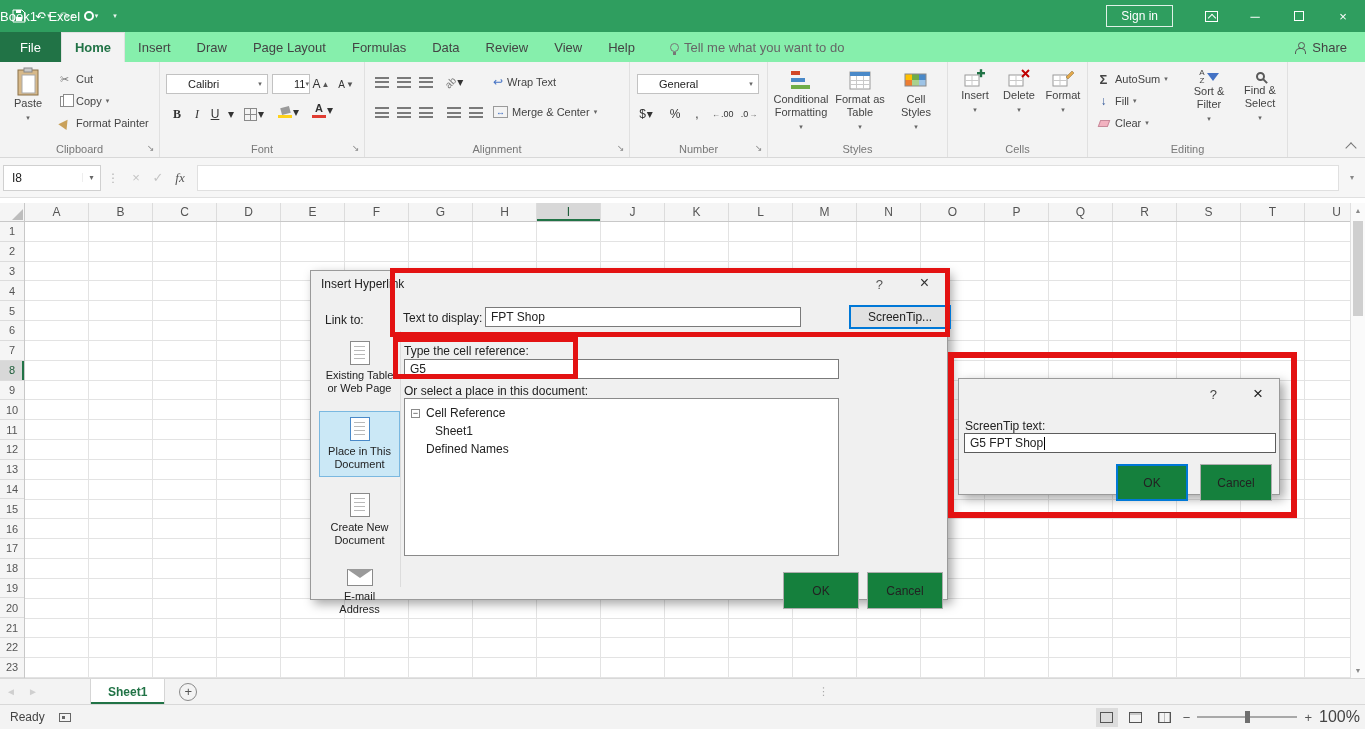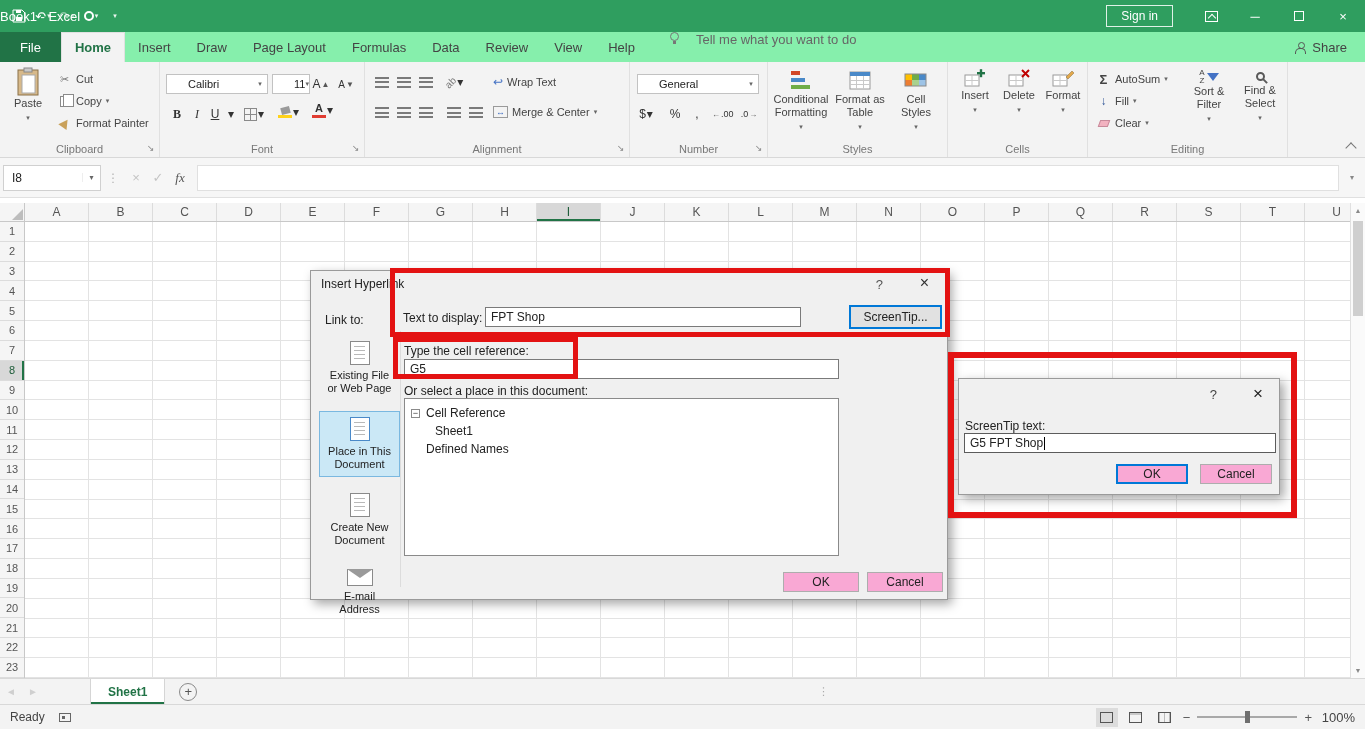--- a/index.html
+++ b/index.html
@@ -20,21 +20,21 @@
 .ic-rdo{width:13px;height:11px;border:1px solid #fff;position:relative}
 .ic-rdo::after{content:"";position:absolute;left:3px;top:3px;width:5px;height:5px;border-left:1px solid #fff;border-top:1px solid #fff;transform:rotate(45deg)}
 .ic-max{width:10px;height:10px;border:1px solid #fff}
 
 
 .tabrow{position:absolute;left:0;top:32px;width:100%;height:30px;background:#86efac;display:flex;align-items:stretch}
 .rtabs{display:flex;align-items:stretch}
 .rtab{display:flex;align-items:center;padding:0 13px;font-size:13px;color:#444;cursor:default}
 .rtab.file{background:var(--excel-green);color:#fff;padding:0 20px}
 .rtab.active{background:var(--ribbon-bg);border:1px solid #e1e1e1;border-bottom:none;color:var(--excel-green);font-weight:bold}
-.tellme{display:flex;gap:17px;margin-left:22px;color:#666;font-size:13px}
+.tellme{display:flex;align-items:center;gap:5px;margin-left:22px;color:#666;font-size:13px}
 .ic-bulb{width:9px;height:9px;border:1px solid #777;border-radius:50%;position:relative}
 .ic-bulb::after{content:"";position:absolute;left:2px;bottom:-4px;width:3px;height:3px;background:#777}
 .share{margin-left:auto;display:flex;align-items:center;gap:6px;margin-right:18px;color:#444;font-size:13px}
 .ic-person{width:11px;height:11px;position:relative}
 .ic-person::before{content:"";position:absolute;left:3px;top:0;width:5px;height:5px;border:1px solid #555;border-radius:50%}
 .ic-person::after{content:"";position:absolute;left:0;bottom:-1px;width:9px;height:5px;border:1px solid #555;border-bottom:none;border-radius:5px 5px 0 0}
 
 
 .ribbon{position:absolute;left:0;top:62px;width:100%;height:96px;background:var(--ribbon-bg);border-bottom:1px solid #d8d8d8;display:flex}
 .rgroup{position:relative;flex:0 0 auto;height:100%;border-right:1px solid #e0e0e0}
@@ -116,51 +116,51 @@
 .ic-macro::after{content:"";position:absolute;left:2px;top:2px;width:3px;height:3px;background:#666}
 .sb-right{margin-left:auto;display:flex;align-items:center;gap:7px;padding-right:10px}
 .vbtn{width:22px;height:19px;display:flex;align-items:center;justify-content:center}
 .vbtn.active{background:#dcdcdc}
 .ic-vn{width:13px;height:11px;border:1px solid #555}
 .ic-vp{width:13px;height:11px;border:1px solid #555;box-shadow:inset 0 2px 0 #c9c9c9}
 .ic-vb{width:13px;height:11px;border:1px solid #555;background:repeating-linear-gradient(to right,#bbb 0 1px,transparent 1px 5px)}
 .zbtn{color:#555;font-size:13px}
 .ztrack{width:100px;height:2px;background:#a8a8a8;position:relative}
 .zthumb{position:absolute;left:48px;top:-5px;width:5px;height:12px;background:#6f6f6f}
-.zoomlvl{font-size:13px;color:#444;width:36px;text-align:right}
+.zoomlvl{font-size:16px;color:#444;width:36px;text-align:right}
 
 
 .dlg{position:absolute;background:#f0f0f0;border:1px solid #9a9a9a;box-shadow:4px 4px 10px rgba(0,0,0,.35);font-size:12px;color:#222}
 .dlg-ih{left:310px;top:270px;width:638px;height:330px;z-index:20}
 .ih-title{position:absolute;left:0;top:0;right:0;height:26px;display:flex;align-items:center;padding-left:10px}
 .dlg-help{position:absolute;right:64px;top:6px;color:#555;font-size:13px}
 .dlg-close{position:absolute;right:18px;top:3px;color:#333;font-size:16px}
 .lk-cap{position:absolute;left:14px;top:42px}
 .lk-side{position:absolute;left:8px;top:60px;width:82px;bottom:12px;display:flex;flex-direction:column;gap:10px;padding-top:4px;border-right:1px solid #dcdcdc}
 .lk-item{display:flex;flex-direction:column;align-items:center;padding:5px 2px;border:1px solid transparent}
 .lk-item.sel{background:var(--selection-blue);border-color:#7ab8e0}
 .lk-ic{width:20px;height:24px;background:#fff;border:1px solid #8a8a8a;margin-bottom:4px;position:relative}
 .lk-ic::after{content:"";position:absolute;left:3px;top:4px;width:11px;height:1px;background:#b9b9b9;box-shadow:0 4px 0 #b9b9b9,0 8px 0 #b9b9b9,0 12px 0 #b9b9b9}
 .place-in-document-icon{border-color:#4a89c8}
 .email-icon{width:26px;height:17px}
 .email-icon::after{content:"";position:absolute;left:-1px;top:-1px;width:0;height:0;background:none;box-shadow:none;border-left:13px solid transparent;border-right:13px solid transparent;border-top:9px solid #9a9a9a}
 .lk-lb{font-size:11px;line-height:13px;text-align:center;color:#222}
 .fld{background:#fff;border:1px solid #7a7a7a;display:flex;align-items:center;padding-left:5px;position:absolute;height:20px}
 .ttd-lb{position:absolute;left:92px;top:40px}
 .ttd-in{left:174px;top:36px;width:316px}
-.stip-btn{position:absolute;left:538px;top:34px;width:93px;height:24px;background:#e1e1e1;border:2px solid var(--focus-blue);display:flex;align-items:center;justify-content:center}
+.stip-btn{position:absolute;left:538px;top:34px;width:102px;height:24px;background:#e1e1e1;border:2px solid var(--focus-blue);display:flex;align-items:center;justify-content:center}
 .cref-lb{position:absolute;left:93px;top:73px}
 .cref-in{left:93px;top:88px;width:435px}
 .selp-lb{position:absolute;left:93px;top:113px}
 .tree{position:absolute;left:93px;top:127px;width:435px;height:158px;background:#fff;border:1px solid #8a8a8a;padding:5px 6px}
 .tr-row{display:flex;align-items:center;gap:6px;height:18px}
 .tr-row.child{padding-left:24px}
 .expander{width:9px;height:9px;border:1px solid #8a8a8a;font-size:9px;line-height:7px;text-align:center;color:#333;background:#fff;flex:0 0 9px}
 .noexp{width:9px;flex:0 0 9px}
-.btn{position:absolute;width:76px;height:20px;background:#f9a8d4;border:1px solid #adadad;display:flex;align-items:center;justify-content:center}
+.btn{position:absolute;width:76px;height:37px;background:#15803d;border:1px solid #adadad;display:flex;align-items:center;justify-content:center}
 .ih-ok{left:472px;top:301px}
 .ih-cancel{left:556px;top:301px}
 .dlg-tip{left:958px;top:378px;width:322px;height:117px;z-index:21}
 .tip-title{position:absolute;left:0;top:0;right:0;height:30px;background:#fff;display:flex;align-items:center;padding-left:10px;font-size:12.5px;color:#111}
 .tip-help{position:absolute;right:62px;top:8px;color:#444;font-size:13px}
 .tip-close{position:absolute;right:16px;top:5px;color:#222;font-size:17px}
 .tip-lb{position:absolute;left:6px;top:40px}
 .tip-in{left:5px;top:54px;width:312px;border-color:#5c5c5c}
 .caret{display:inline-block;width:1px;height:13px;background:#000;margin-left:1px}
 .tip-ok{left:157px;top:85px;width:72px;border:2px solid var(--focus-blue)}
@@ -608,21 +608,21 @@
   <div class="dlg dlg-ih">
     <div class="ih-title">
       <span>Insert Hyperlink</span>
     </div>
     <span class="dlg-help">?</span>
     <span class="dlg-close">×</span>
     <div class="lk-cap">Link to:</div>
     <div class="lk-side">
         <div class="lk-item">
           <div class="lk-ic existing-file-icon"></div>
-          <div class="lk-lb">Existing File</div>
+          <div class="lk-lb">Existing Table</div>
           <div class="lk-lb">or Web Page</div>
         </div>
         <div class="lk-item sel">
           <div class="lk-ic place-in-document-icon"></div>
           <div class="lk-lb">Place in This</div>
           <div class="lk-lb">Document</div>
         </div>
         <div class="lk-item">
           <div class="lk-ic create-new-document-icon"></div>
           <div class="lk-lb">Create New</div>

